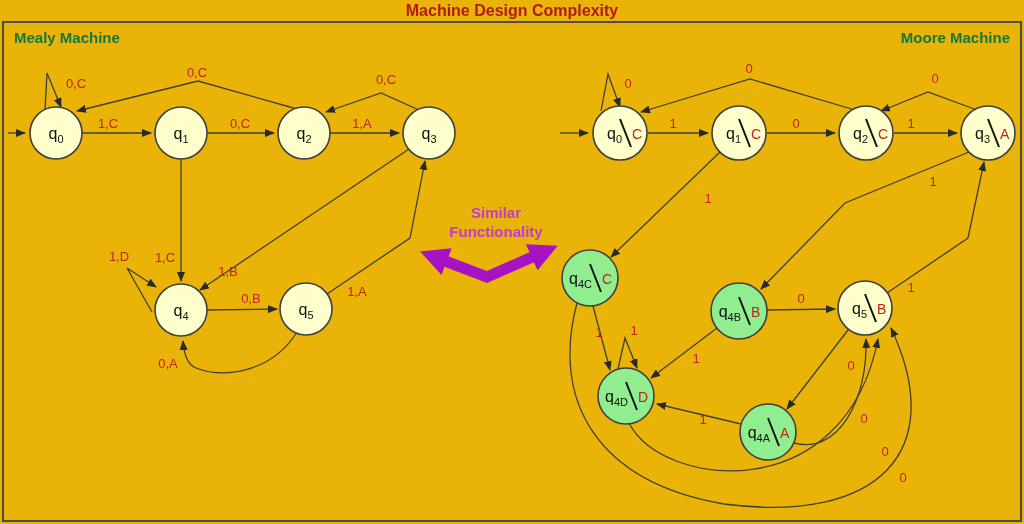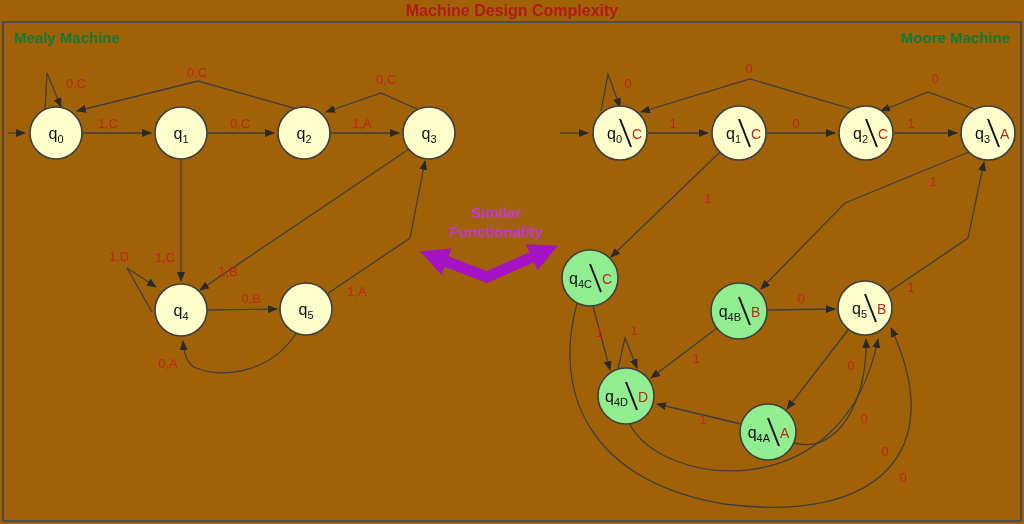--- a/index.html
+++ b/index.html
@@ -1,16 +1,16 @@
 <!DOCTYPE html>
 <html><head>
 <meta charset="utf-8">
 <style>
   html,body{margin:0;padding:0;background:#ffffff;}
-  .stage{position:relative;width:1024px;height:524px;background:#a16207;overflow:hidden;
+  .stage{position:relative;width:1024px;height:524px;background:#eab308;overflow:hidden;
          font-family:"Liberation Sans","DejaVu Sans",sans-serif;}
   svg{display:block;}
   text{font-family:"Liberation Sans","DejaVu Sans",sans-serif;}
   .title-text{font-size:16px;font-weight:bold;}
   .header-text{font-size:15px;font-weight:bold;}
   .edge{fill:none;stroke:#3f3f3f;stroke-width:1.3;}
   .edge-label{font-size:13px;}
   .node-main{font-size:16px;fill:#111111;}
   .node-sub{font-size:11px;fill:#111111;}
   .node-out{font-size:14px;}

